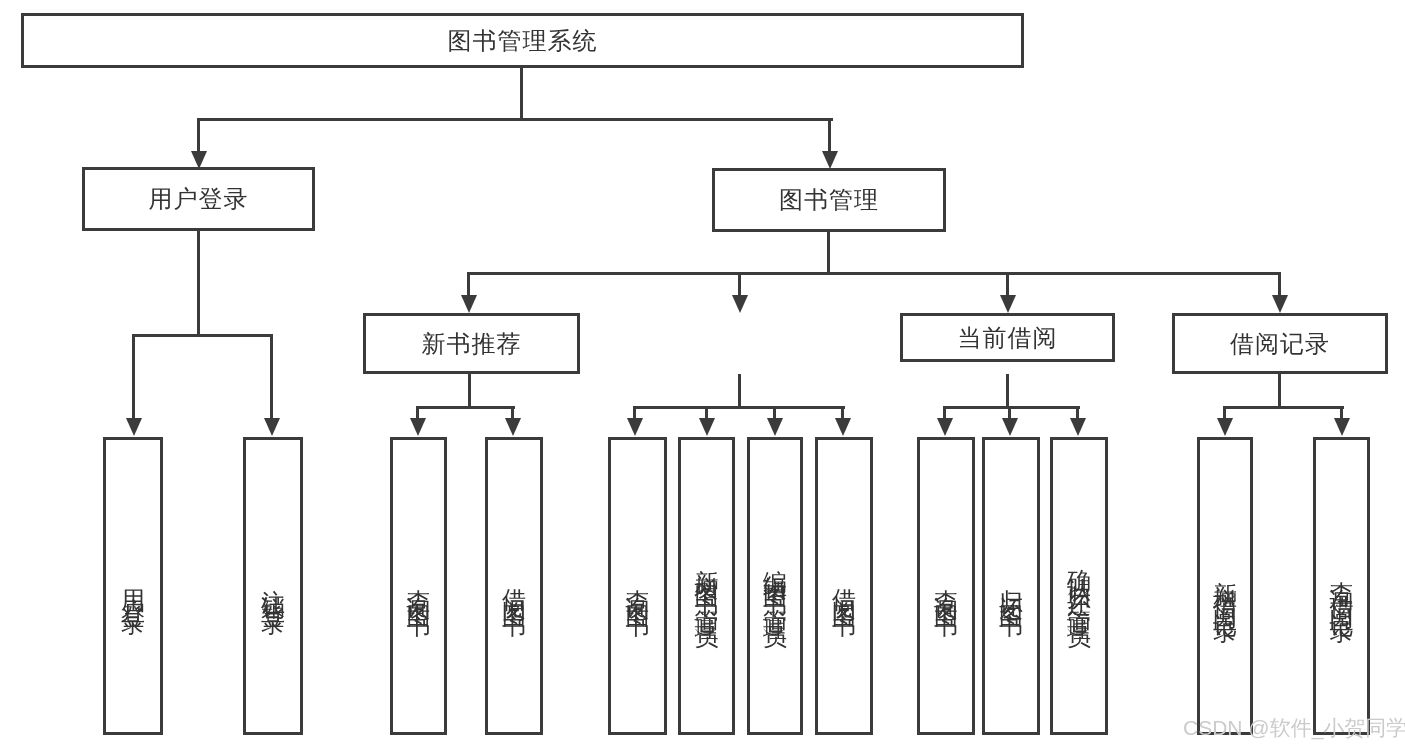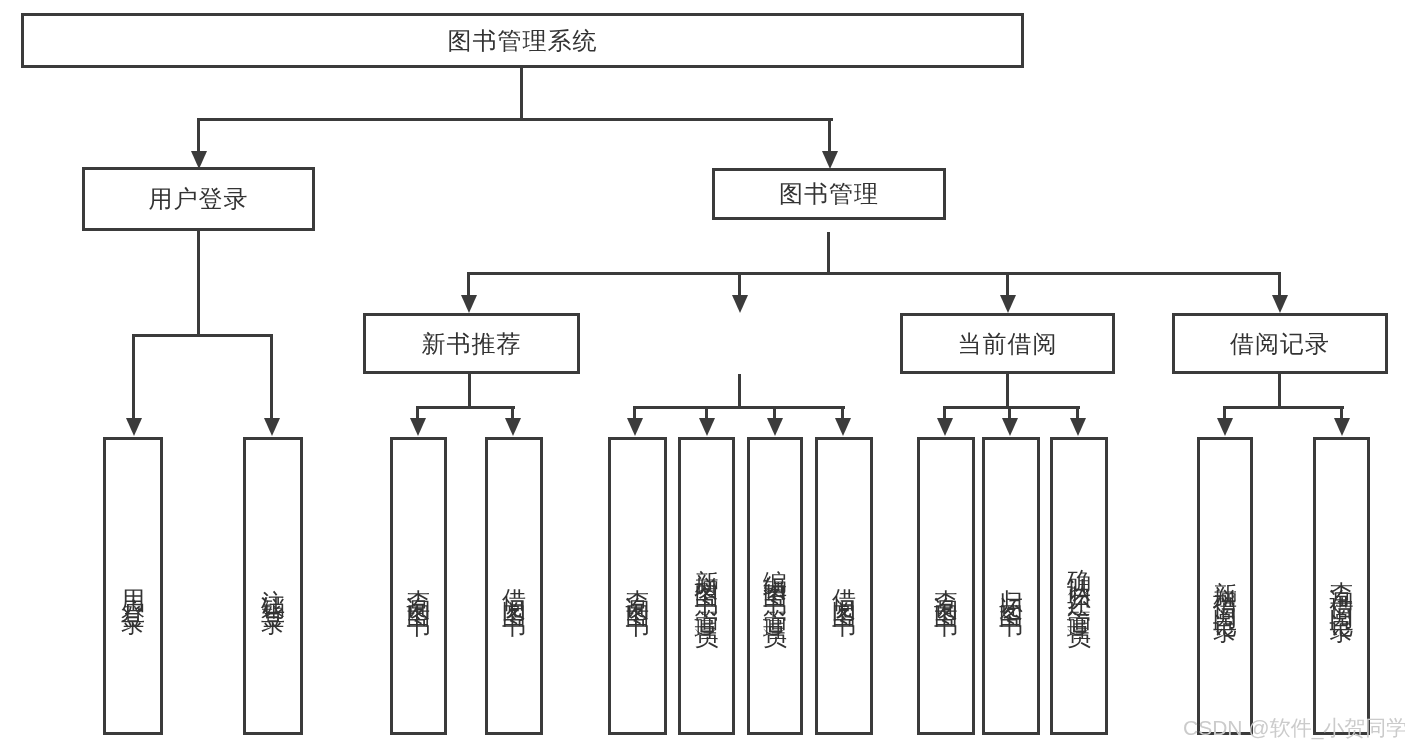--- a/index.html
+++ b/index.html
@@ -61,30 +61,30 @@
 <div class="canvas">
 
   <div class="box" style="left:21px; top:13px; width:1003px; height:55px;">
     <span>图书管理系统</span>
   </div>
 
   <div class="box" style="left:82px; top:167px; width:233px; height:64px;">
     <span>用户登录</span>
   </div>
 
-  <div class="box" style="left:712px; top:168px; width:234px; height:52px;">
+  <div class="box" style="left:712px; top:168px; width:234px; height:64px;">
     <span>图书管理</span>
   </div>
 
   <div class="box" style="left:363px; top:313px; width:217px; height:61px;">
     <span>新书推荐</span>
   </div>
 
 
-  <div class="box" style="left:900px; top:313px; width:215px; height:61px;">
+  <div class="box" style="left:900px; top:313px; width:215px; height:49px;">
     <span>当前借阅</span>
   </div>
 
   <div class="box" style="left:1172px; top:313px; width:216px; height:61px;">
     <span>借阅记录</span>
   </div>
 
   <div class="box v" style="left:103px; top:437px; width:60px; height:298px;">
     <span>用户登录</span>
   </div>

